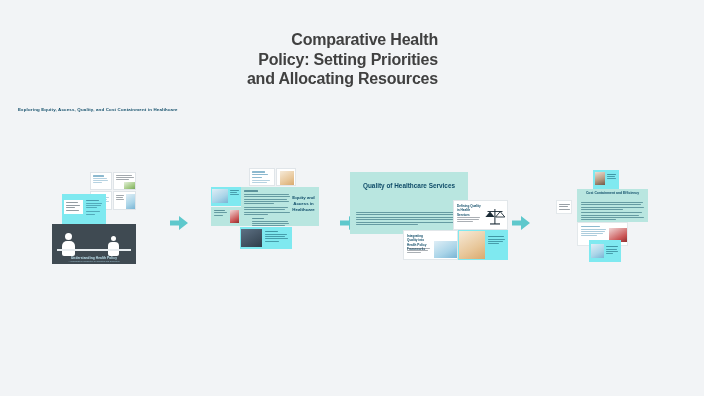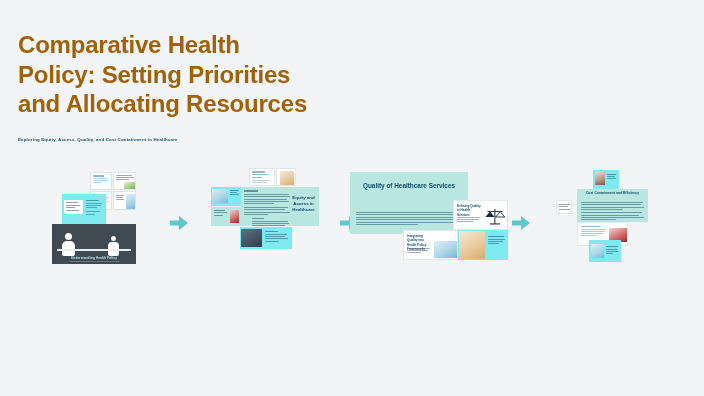--- a/index.html
+++ b/index.html
@@ -7,22 +7,22 @@
     width:704px;height:396px;overflow:hidden;
     background:#f1f3f6;
     font-family:"Liberation Sans",sans-serif;
     position:relative;
   }
   #canvas{position:absolute;inset:0;background:#f2f4f6;}
 
   
   #title-block{position:absolute;left:18px;top:30px;width:420px;}
   #deck-title{
-    color:#a16207;font-weight:bold;font-size:24px;line-height:1.23;
-    letter-spacing:-0.2px;margin:0;white-space:pre-line;
+    color:#404040;font-weight:bold;font-size:16px;line-height:1.23;
+    letter-spacing:-0.2px;margin:0;white-space:pre-line;text-align:right;
   }
   #deck-subtitle{
     margin-top:18px;color:#0f4c68;font-weight:bold;
     font-size:4.4px;letter-spacing:0.18px;
   }
 
   
   .cluster{position:absolute;}
   .card{position:absolute;overflow:hidden;box-sizing:border-box;}
   .teal{background:#b9e6e0;}

